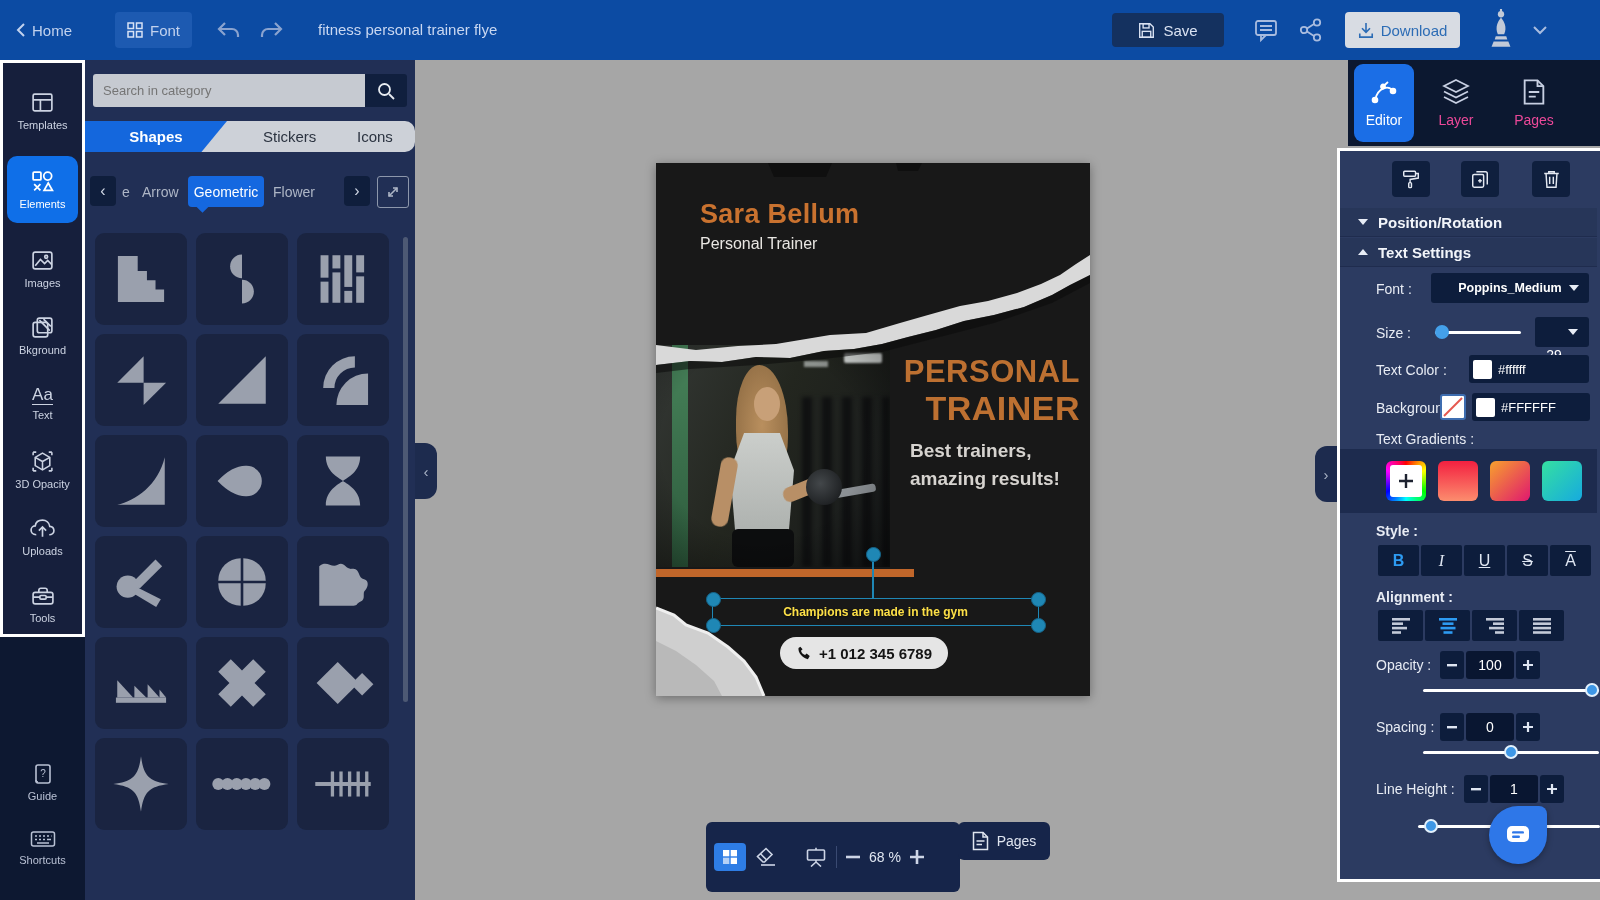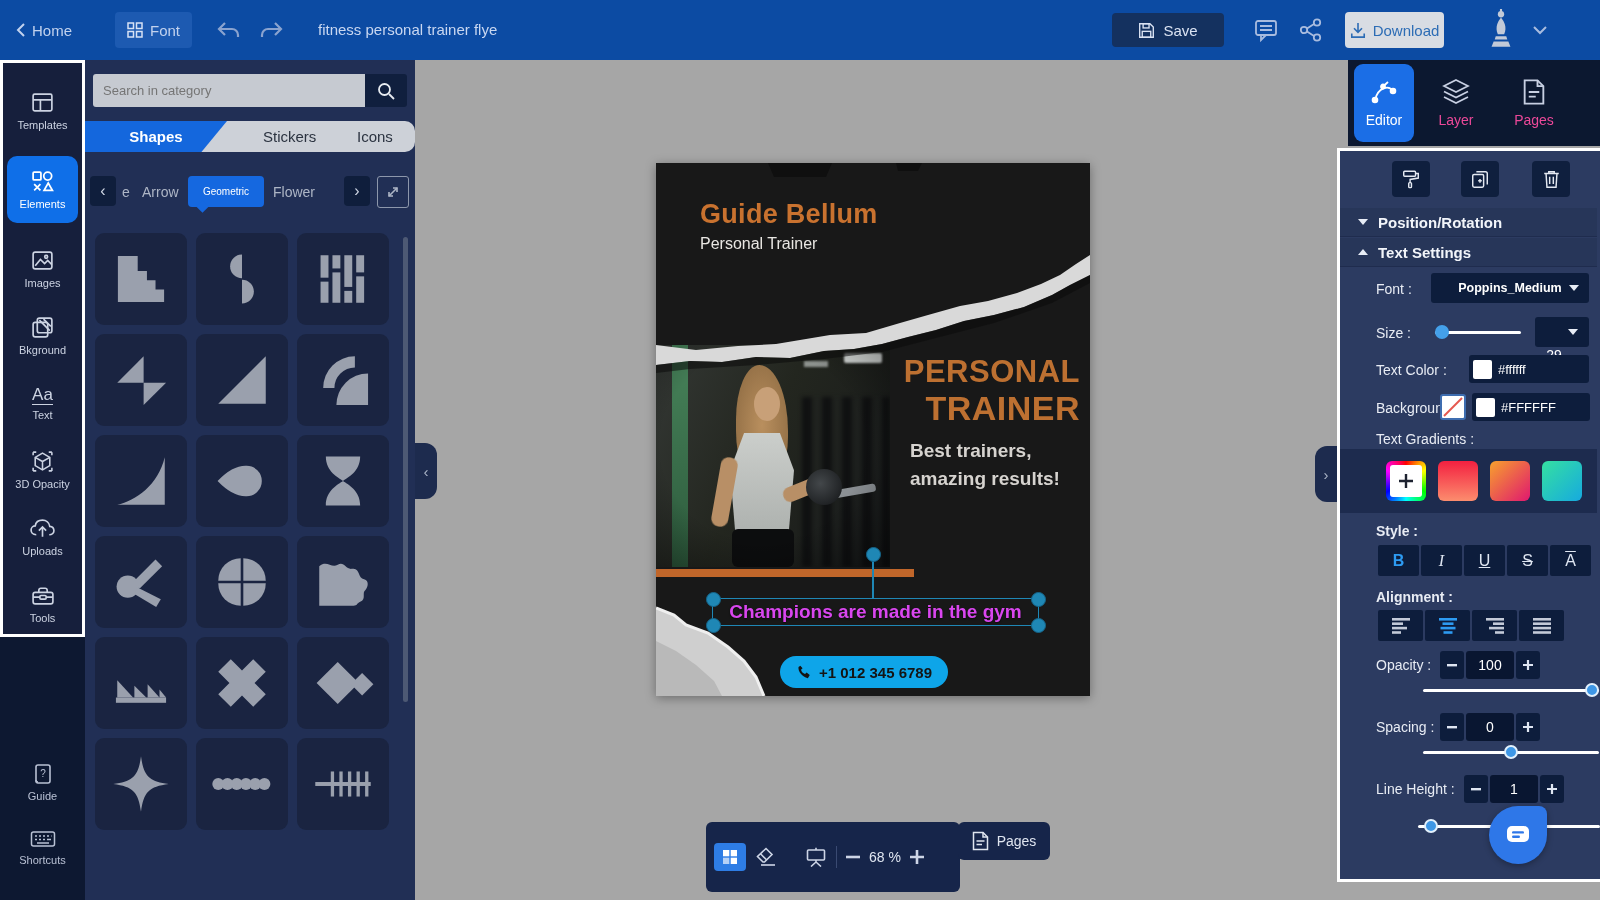--- a/index.html
+++ b/index.html
@@ -6,63 +6,63 @@
     font-family:"Liberation Sans",sans-serif;-webkit-font-smoothing:antialiased;}
   .abs{position:absolute;}
   #app{position:relative;width:1600px;height:900px;}
 
   
   #topbar{left:0;top:0;width:1600px;height:60px;background:#0c4ba3;color:#c9d7f1;display:block;z-index:30;}
   .tb-item{position:absolute;top:0;height:60px;display:flex;align-items:center;gap:7px;font-size:15px;color:#c2d2ee;cursor:pointer;}
   #file-btn{top:12px;height:36px;background:#1d5ab1;border-radius:4px;padding:0 12px;}
   #doc-title{position:absolute;left:318px;top:0;height:60px;line-height:60px;width:180px;overflow:hidden;white-space:nowrap;color:#c9d7f1;font-size:15px;}
   #save-btn{position:absolute;left:1112px;top:13px;width:112px;height:34px;background:#14315f;border-radius:4px;display:flex;align-items:center;justify-content:center;gap:8px;color:#dbe3f3;font-size:15px;cursor:pointer;}
-  #download-btn{position:absolute;left:1345px;top:12px;width:99px;height:36px;background:#d8dce3;border-radius:4px;display:flex;align-items:center;justify-content:center;gap:7px;color:#2c6cb5;font-size:15px;cursor:pointer;}
+  #download-btn{position:absolute;left:1345px;top:12px;width:115px;height:36px;background:#d8dce3;border-radius:4px;display:flex;align-items:center;justify-content:center;gap:7px;color:#2c6cb5;font-size:15px;cursor:pointer;}
 
   
   #left-rail{left:0;top:60px;width:85px;height:840px;background:#0d1831;z-index:20;}
   #rail-box{position:absolute;left:0;top:0;width:79px;height:571px;border:3px solid #ffffff;background:#161f3c;}
   .rail-item{width:100%;height:67px;display:flex;flex-direction:column;align-items:center;justify-content:center;gap:4px;color:#ccd3e2;font-size:11px;cursor:pointer;}
   .rail-item.active{background:#0f6fe8;border-radius:10px;width:71px;margin:12px auto;color:#fff;}
   .rail-footer{position:absolute;left:0;width:85px;display:flex;flex-direction:column;align-items:center;gap:4px;color:#b9c1d4;font-size:11px;cursor:pointer;}
 
   
   #el-panel{left:85px;top:60px;width:330px;height:840px;background:#212f55;z-index:10;}
   #search-wrap{position:absolute;left:8px;top:14px;width:314px;height:33px;display:flex;border-radius:3px;overflow:hidden;}
   #search-input{flex:1;border:0;outline:0;background:#c6cad1;padding:0 10px;font-size:13px;color:#333;font-family:"Liberation Sans",sans-serif;}
   #search-btn{width:42px;background:#101f3e;display:flex;align-items:center;justify-content:center;cursor:pointer;}
   #tab-strip{position:absolute;left:0;top:61px;width:330px;height:31px;background:#cdd1d8;border-radius:0 10px 10px 0;}
   #tab-shapes{position:absolute;left:0;top:0;width:142px;height:31px;background:#1467dd;clip-path:polygon(0 0,100% 0,82% 100%,0 100%);display:flex;align-items:center;justify-content:center;color:#fff;font-size:15px;font-weight:bold;cursor:pointer;}
   .tab-gray{position:absolute;top:0;height:31px;display:flex;align-items:center;color:#2b3340;font-size:15px;cursor:pointer;}
   #cat-row{position:absolute;left:0px;top:116px;width:330px;height:31px;}
   .cat-btn{position:absolute;width:26px;height:30px;background:#0f1e3c;border-radius:4px;color:#cfd6e4;display:flex;align-items:center;justify-content:center;font-size:16px;cursor:pointer;}
   .cat-label{position:absolute;top:0;height:31px;display:flex;align-items:center;color:#aeb6c6;font-size:14px;cursor:pointer;}
-  #cat-active{position:absolute;left:103px;top:0;width:76px;height:31px;background:#1568e0;border-radius:4px;color:#fff;font-size:10px;display:flex;align-items:center;justify-content:center;cursor:pointer;}
+  #cat-active{position:absolute;left:103px;top:0;width:76px;height:31px;background:#1568e0;border-radius:4px;color:#fff;font-size:14px;display:flex;align-items:center;justify-content:center;cursor:pointer;}
   #cat-active:after{content:"";position:absolute;left:10px;bottom:-4px;width:9px;height:9px;background:#1568e0;transform:rotate(45deg);}
   #expand-btn{position:absolute;left:292px;top:0;width:30px;height:30px;border:1.5px solid #8d97ab;border-radius:3px;display:flex;align-items:center;justify-content:center;cursor:pointer;}
   #shapes-grid{position:absolute;left:10px;top:173px;display:grid;grid-template-columns:repeat(3,92px);grid-auto-rows:92px;gap:9px;}
   .shape-cell{background:#1a2441;border-radius:9px;display:flex;align-items:center;justify-content:center;cursor:pointer;}
   #el-scrollbar{position:absolute;left:318px;top:177px;width:5px;height:465px;background:#4d5974;border-radius:3px;}
   .collapse-tab{position:absolute;width:22px;height:56px;background:#1d2b4e;color:#aab4c6;display:flex;align-items:center;justify-content:center;font-size:15px;cursor:pointer;z-index:12;}
 
   
   #canvas{left:415px;top:60px;width:922px;height:840px;background:#a6a6a6;}
   #flyer{position:absolute;left:241px;top:103px;width:434px;height:533px;background:#181818;box-shadow:0 2px 10px rgba(0,0,0,.35);overflow:hidden;}
   #flyer-name{position:absolute;left:44px;top:36px;font-size:27px;font-weight:bold;color:#c9722f;letter-spacing:.3px;}
   #flyer-role{position:absolute;left:44px;top:72px;font-size:16px;color:#e8e6e2;}
   #photo{position:absolute;left:0;top:182px;width:234px;height:222px;overflow:hidden;background:linear-gradient(115deg,#343835 0%,#23261f 45%,#17191a 100%);}
   #photo *{position:absolute;}
   #headline{position:absolute;right:10px;top:190px;width:180px;text-align:right;color:#bd7031;font-weight:bold;font-size:31px;line-height:37px;letter-spacing:.5px;}
   #tagline{position:absolute;left:254px;top:274px;font-size:19px;line-height:28px;font-weight:bold;color:#d6d3cf;}
   #orange-bar{position:absolute;left:0;top:406px;width:258px;height:8px;background:#c0662a;}
   #sel-box{position:absolute;left:56px;top:435px;width:325px;height:26px;border:1.5px solid #1f87b5;display:flex;align-items:center;justify-content:center;}
-  #sel-text{font-size:19px;font-weight:bold;color:#d946ef;white-space:nowrap;text-shadow:0 1px 2px rgba(0,0,0,.6);}
+  #sel-text{font-size:12px;font-weight:bold;color:#fde047;white-space:nowrap;text-shadow:0 1px 2px rgba(0,0,0,.6);}
   .handle{position:absolute;width:13px;height:13px;border-radius:50%;background:#1f87b5;border:1px solid #15658a;z-index:5;cursor:pointer;}
   #rot-stem{position:absolute;left:216px;top:396px;width:1.5px;height:39px;background:#1f87b5;}
-  #phone-pill{position:absolute;left:124px;top:474px;width:168px;height:32px;background:#0ea5e9;border-radius:16px;display:flex;align-items:center;justify-content:center;gap:8px;color:#141414;font-size:15px;font-weight:bold;cursor:pointer;margin-top:19px;}
+  #phone-pill{position:absolute;left:124px;top:474px;width:168px;height:32px;background:#e5e5e5;border-radius:16px;display:flex;align-items:center;justify-content:center;gap:8px;color:#141414;font-size:15px;font-weight:bold;cursor:pointer;}
 
   
   #zoom-bar{position:absolute;left:291px;top:762px;width:238px;height:38px;background:#16254a;border-radius:6px;display:flex;align-items:center;padding:16px 8px;gap:9px;z-index:8;}
   #grid-view-btn{width:32px;height:28px;background:#2e7de5;border-radius:4px;display:flex;align-items:center;justify-content:center;cursor:pointer;}
   .zb-icon{display:flex;align-items:center;justify-content:center;cursor:pointer;}
   .zb-div{width:1px;height:22px;background:#3a4a72;}
   #zoom-level{color:#dfe5f0;font-size:14px;}
   #pages-bar{position:absolute;left:543px;top:762px;width:92px;height:38px;background:#16254a;border-radius:6px;display:flex;align-items:center;justify-content:center;gap:8px;color:#dfe5f0;font-size:14px;cursor:pointer;z-index:8;}
 
   
@@ -513,21 +513,21 @@
         <path d="M112,0 h64 l-6,14 h-52 Z M240,0 h26 l-4,8 h-20 Z" fill="#0f0f0f"></path>
         <path d="M0,182 L40,187 L82,183 L120,181 L174,172 L210,170 L244,160 L272,152 L304,143 L332,138 L361,130 L385,121 L404,112 L420,101 L434,92
                  L434,112 L414,122 L396,132 L368,144 L338,152 L308,158 L280,167 L252,174 L226,181 L198,186 L168,188 L134,195 L100,194 L66,199 L34,198 L0,202 Z" fill="#d9d9d9"></path>
         <path d="M0,202 L34,198 L66,199 L100,194 L134,195 L168,188 L198,186 L226,181 L252,174 L280,167 L308,158 L338,152 L368,144 L396,132 L414,122 L434,112
                  L434,120 L396,140 L338,160 L280,175 L226,189 L168,196 L100,202 L34,206 L0,210 Z" fill="#0b0b0b" opacity=".55"></path>
         <path d="M0,445 L18,452 L30,462 L52,470 L72,484 L88,498 L100,514 L108,533 L0,533 Z" fill="#cfcfcf"></path>
         <path d="M0,478 L20,488 L40,502 L58,518 L66,533 L0,533 Z" fill="#b9b9b9"></path>
         <path d="M0,445 L18,452 L30,462 L52,470 L72,484 L88,498 L100,514 L108,533" fill="none" stroke="#efefef" stroke-width="3"></path>
       </svg>
 
-      <div id="flyer-name">Guide Bellum</div>
+      <div id="flyer-name">Sara Bellum</div>
       <div id="flyer-role">Personal Trainer</div>
       <div id="headline">
         <div>PERSONAL</div>
         <div style="font-size:34px;">TRAINER</div>
       </div>
       <div id="tagline">
         <div>Best trainers,</div>
         <div>amazing results!</div>
       </div>
       <div id="orange-bar"></div>

